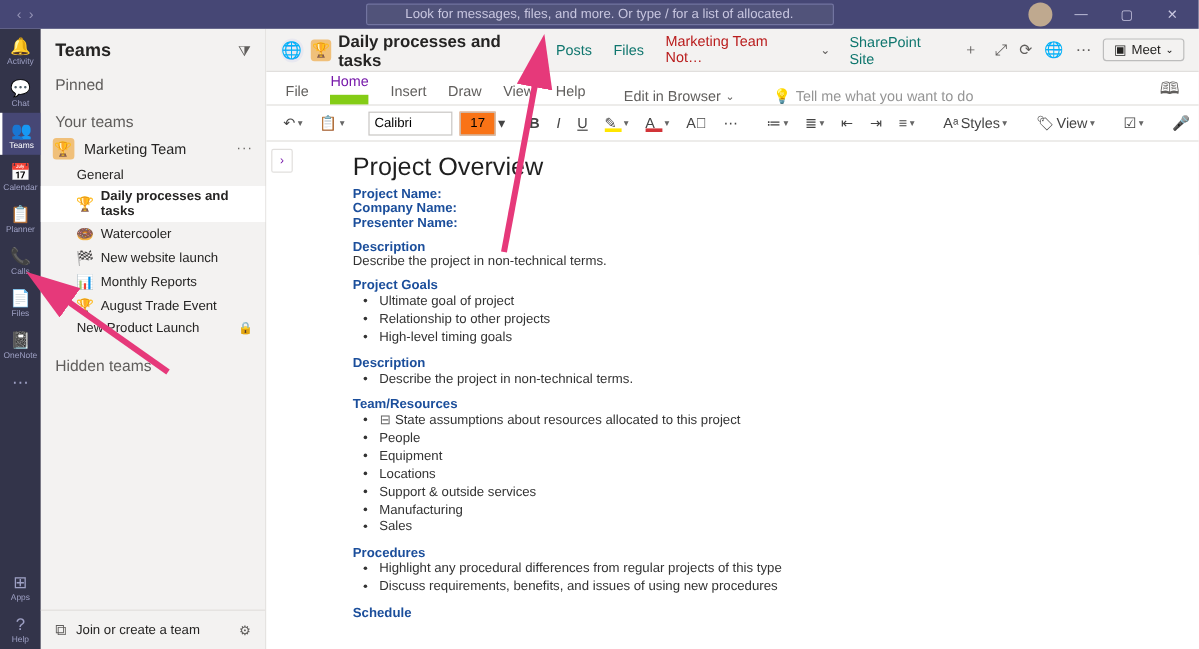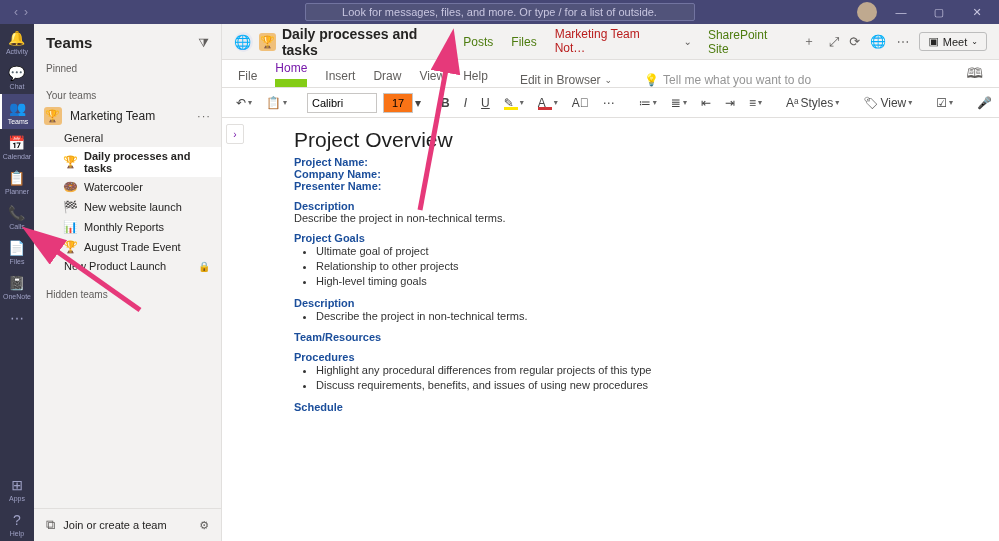--- a/index.html
+++ b/index.html
@@ -21,37 +21,37 @@
 .rail { width: 34px; background: #33344a; display: flex; flex-direction: column; align-items: center; color: #9ea0c4; font-size: 7px; }
 .rail .item { width: 100%; display: flex; flex-direction: column; align-items: center; padding: 6px 0 4px; cursor: pointer; gap: 2px; }
 .rail .item.active { background: #464775; border-left: 2px solid #fff; color: #fff; }
 .rail .ico { width: 16px; height: 16px; display:flex; align-items:center; justify-content:center; font-size:14px; }
 .rail .spacer { flex: 1; }
 
 
 .sidebar { width: 188px; background: #f3f2f1; border-right: 1px solid #e1dfdd; display: flex; flex-direction: column; font-size: 12px; color: #252423; }
 .sb-head { display:flex; align-items:center; justify-content:space-between; padding: 10px 12px 6px; }
 .sb-head .title { font-size: 15px; font-weight: 700; }
-.sb-section { padding: 6px 12px 2px; color: #605e5c; font-size: 10px; }
+.sb-section { padding: 6px 12px 2px; color: #605e5c; font-size: 13px; }
 .team-row { display:flex; align-items:center; padding: 4px 10px; gap:8px; cursor:pointer; }
 .team-row .badge { width:18px; height:18px; border-radius:3px; background:#f0c07a; display:flex; align-items:center; justify-content:center; font-size:12px; color:#b07000;}
 .team-row .more { margin-left:auto; color:#605e5c; letter-spacing:1px; font-size:11px;}
 .ch-row { display:flex; align-items:center; padding: 3px 10px 3px 30px; gap:6px; cursor:pointer; font-size:11px; color:#252423;}
 .ch-row.active { background:#fff; font-weight:600; }
 .ch-row .pin { margin-left:auto; color:#605e5c; font-size:10px;}
 .ch-ico { width:14px; height:14px; display:inline-flex; align-items:center; justify-content:center; font-size:12px; color:#b07000;}
 .sb-foot { margin-top:auto; border-top:1px solid #e1dfdd; display:flex; align-items:center; padding:8px 12px; gap:8px; font-size:11px; color:#252423;}
 .sb-foot .gear { margin-left:auto; color:#605e5c; }
 
 
 .content { flex:1; display:flex; flex-direction:column; background:#f5f5f5; min-width:0; }
 .tabstrip { height:36px; background:#f3f2f1; border-bottom:1px solid #e1dfdd; display:flex; align-items:center; padding:0 12px; gap:14px; font-size:12px; color:#252423;}
 .tabstrip .ch-title { display:flex; align-items:center; gap:6px; font-weight:700; font-size:14px; color:#252423;}
 .tabstrip .ch-title .trophy { width:18px; height:18px; background:#f0c07a; border-radius:3px; display:flex; align-items:center; justify-content:center; color:#b07000; font-size:12px;}
-.tabstrip .tab { cursor:pointer; padding:0 2px; color:#4d7c0f;}
+.tabstrip .tab { cursor:pointer; padding:0 2px; color:#0f766e;}
 .tabstrip .tab.active { color:#b91c1c; border-bottom:2px solid #6264a7; padding-bottom:8px; margin-bottom:-9px;}
 .tabstrip .chev { color:#605e5c; font-size:10px; }
 .tabstrip .right { margin-left:auto; display:flex; align-items:center; gap:10px; color:#605e5c; font-size:13px;}
 .tabstrip .meet { border:1px solid #bdbdbd; border-radius:3px; padding:2px 8px; font-size:11px; display:flex; gap:4px; align-items:center; color:#252423;}
 
 
 .doc { flex:1; background:#fff; display:flex; flex-direction:column; min-height:0; position:relative;}
 .ribbon-tabs { height:28px; display:flex; align-items:flex-end; gap:18px; padding:0 16px; font-size:12px; color:#605e5c; border-bottom:1px solid #e1dfdd;}
 .ribbon-tabs .rt { padding-bottom:4px; cursor:pointer;}
 .ribbon-tabs .rt.active { color:#7719aa; border-bottom:8px solid #84cc16; }
@@ -90,21 +90,21 @@
 .arrow svg { overflow:visible; }
 </style>
 </head>
 <body>
 
 <div class="titlebar">
   <div class="nav-arrows">
     <span>‹</span>
     <span>›</span>
   </div>
-  <div class="search">Look for messages, files, and more. Or type / for a list of outside.</div>
+  <div class="search">Look for messages, files, and more. Or type / for a list of allocated.</div>
   <div class="win-controls">
     <div class="avatar"></div>
     <div class="wc">—</div>
     <div class="wc">▢</div>
     <div class="wc">✕</div>
   </div>
 </div>
 
 <div class="shell">
 
@@ -300,20 +300,29 @@
           <li>Relationship to other projects</li>
           <li>High-level timing goals</li>
         </ul>
 
         <div class="sec">Description</div>
         <ul>
             <li>Describe the project in non-technical terms.</li>
           </ul>
 
         <div class="sec">Team/Resources</div>
+        <ul>
+          <li><span class="bullet-collapsed">⊟</span> <span>State assumptions about resources allocated to this project</span></li>
+          <li>People</li>
+          <li>Equipment</li>
+          <li>Locations</li>
+          <li>Support &amp; outside services</li>
+          <li>Manufacturing</li>
+          <li>Sales</li>
+        </ul>
 
         <div class="sec">Procedures</div>
         <ul>
           <li>Highlight any procedural differences from regular projects of this type</li>
           <li>Discuss requirements, benefits, and issues of using new procedures</li>
         </ul>
 
         <div class="sec">Schedule</div>
 
       </div>

